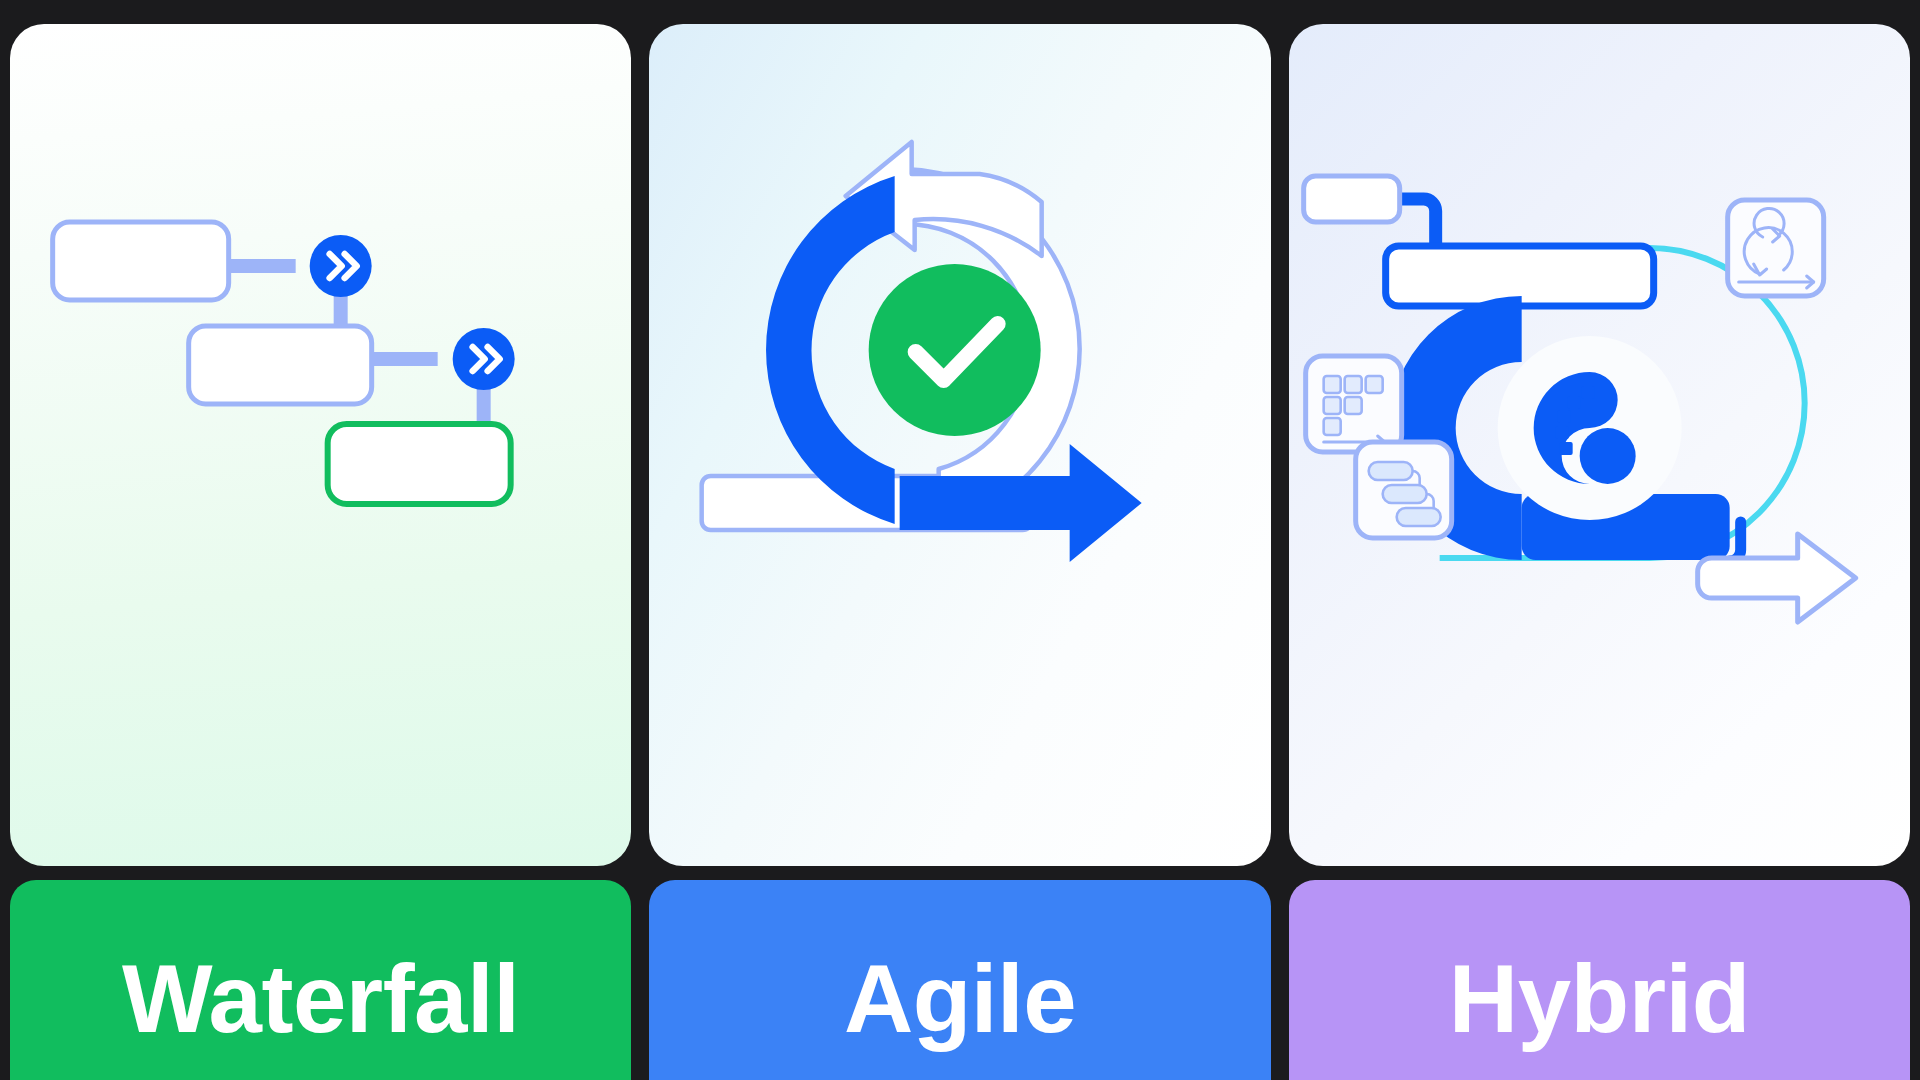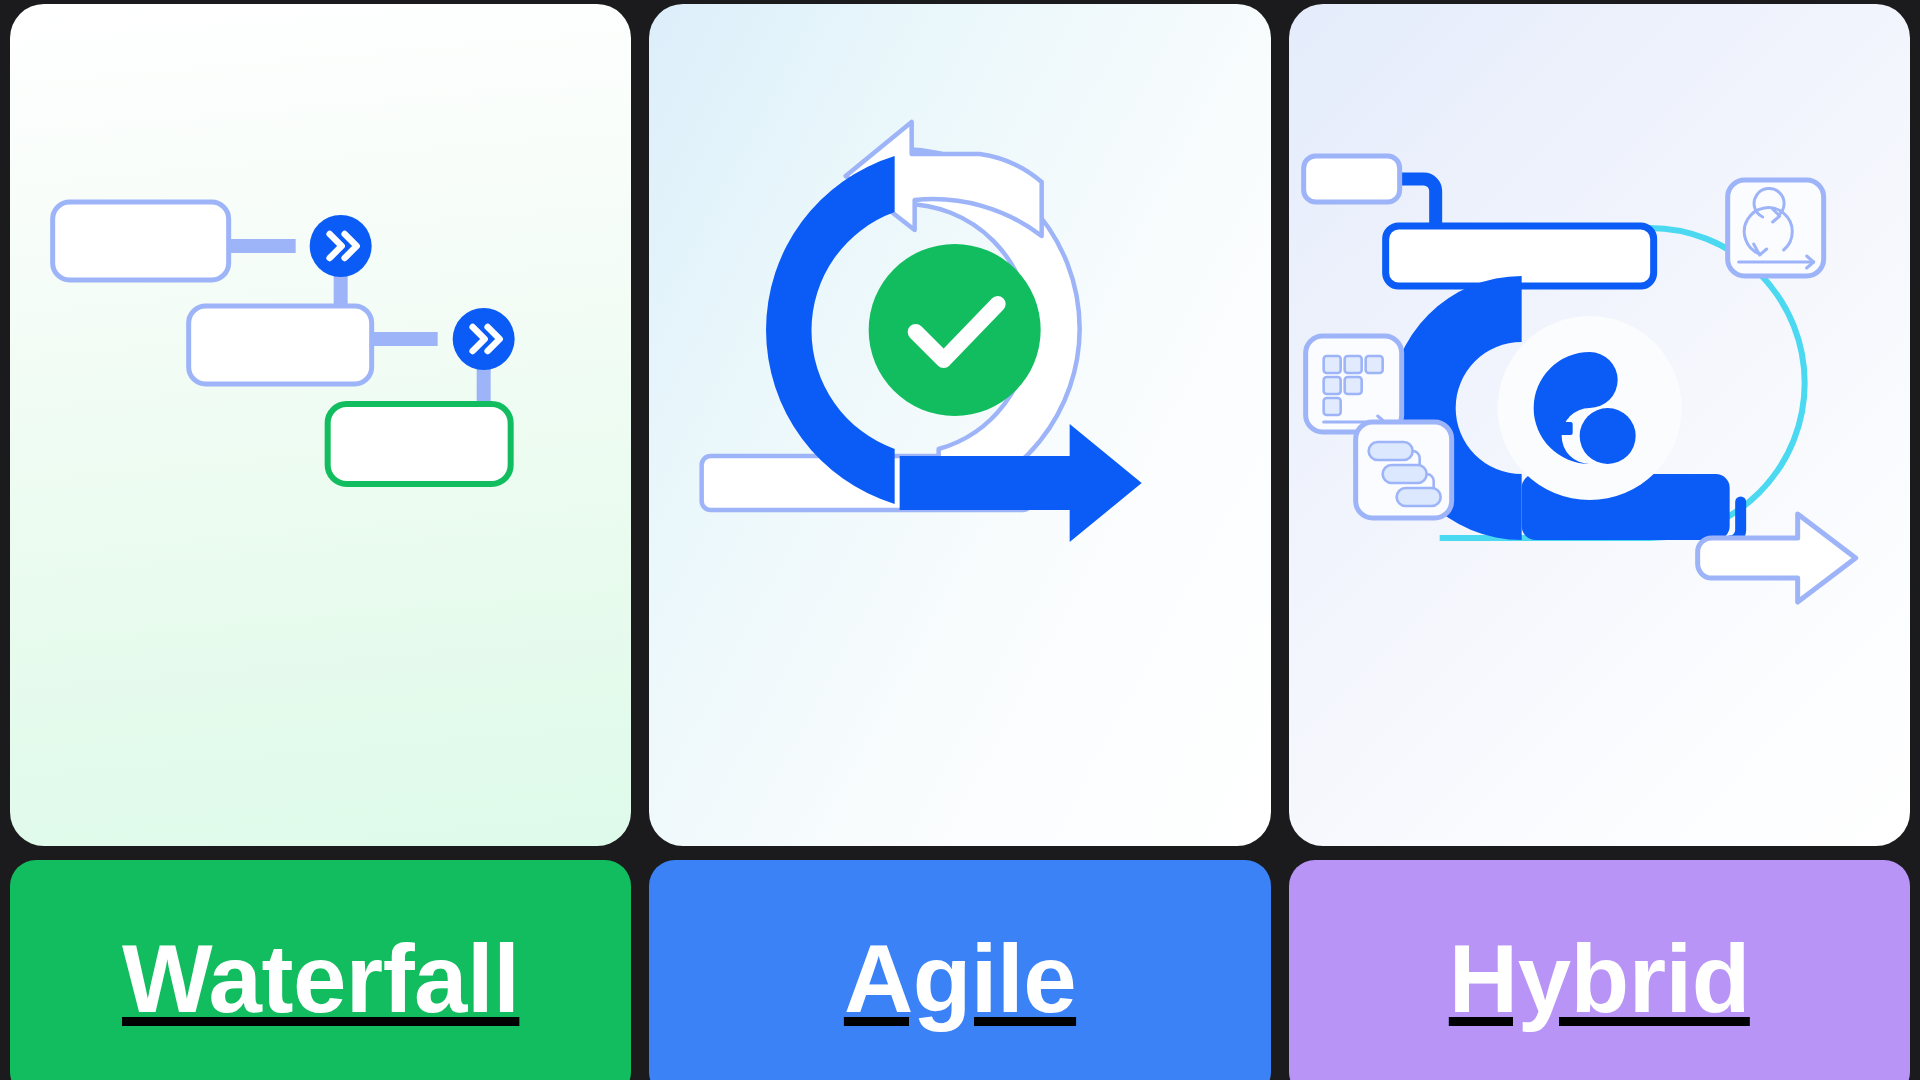--- a/index.html
+++ b/index.html
@@ -14,22 +14,21 @@
 
   .board {
     width: 1920px;
     height: 1080px;
     background: #1b1b1d;
     display: grid;
     grid-template-columns: repeat(3, 1fr);
     grid-template-rows: 842px 238px;
     column-gap: 18px;
     row-gap: 14px;
-    padding: 4px 10px 12px 10px;
-    text-decoration: underline;
+    padding: 24px 10px 12px 10px;
   }
 
   
   .card {
     position: relative;
     border-radius: 34px;
     overflow: hidden;
   }
   .card-waterfall {
     background: linear-gradient(175deg, #ffffff 0%, #f7fdf9 26%, #e9fbee 66%, #defaea 100%);

